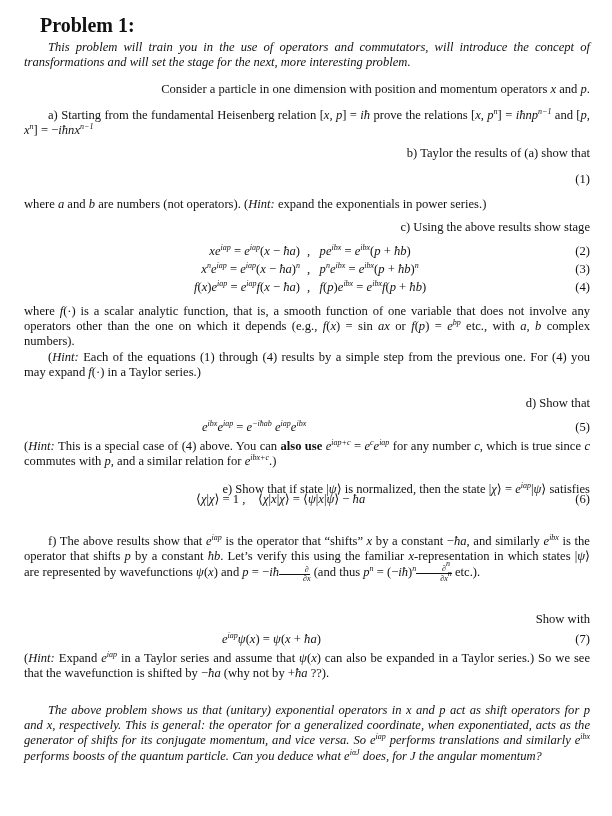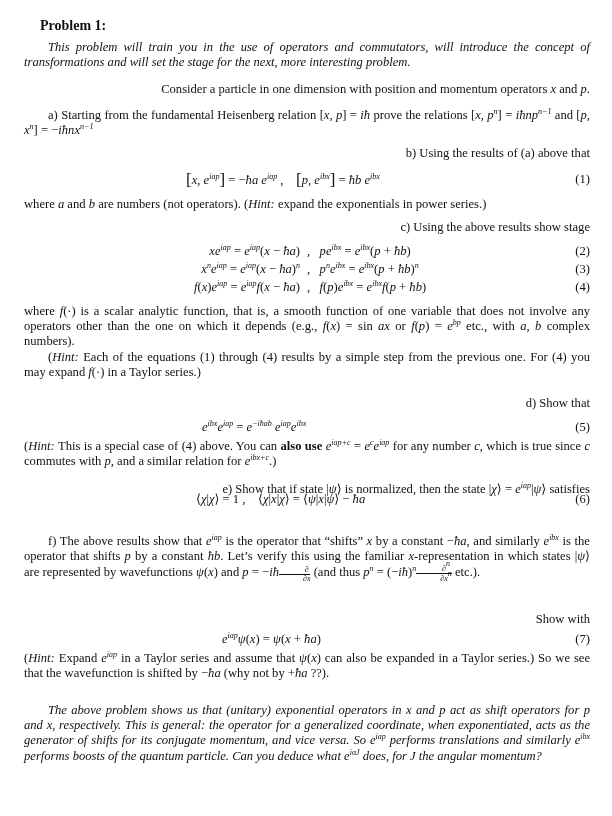--- a/index.html
+++ b/index.html
@@ -3,21 +3,21 @@
   <meta charset="utf-8">
   <style>
     html, body { margin: 0; padding: 0; background: #ffffff; }
     body {
       width: 612px; height: 816px; overflow: hidden; position: relative;
       font-family: "DejaVu Serif", "Liberation Serif", serif;
       color: #111111;
     }
     .page { position: absolute; left: 24px; top: 0; width: 566px; font-size: 12.6px; line-height: 15.2px; font-family: "Liberation Serif", serif; }
     .abs { position: absolute; left: 0; width: 566px; }
-    .title { font-weight: bold; font-size: 14px; left: 16px; top: 18px; }
+    .title { font-weight: bold; font-size: 20px; left: 16px; top: 18px; }
     .indent { text-indent: 24px; text-align: right; }
     .just { text-align: justify; }
     .it { font-style: italic; }
     .m { font-style: italic; }
     sup { font-size: 8px; line-height: 0; vertical-align: 5px; font-style: italic; }
     .eqrow { position: absolute; left: 0; width: 566px; height: 16px; }
     .eqnum { position: absolute; right: 0; top: 0; }
     .eqc { position: absolute; top: 0; white-space: nowrap; }
     .bigbr { font-size: 17px; vertical-align: -1px; }
     .frac { display: inline-block; vertical-align: -5px; text-align: center; font-size: 8px; line-height: 8px; font-style: italic; }
@@ -38,24 +38,23 @@
 
   <div class="abs indent" style="top:82px;">
     <span>Consider a particle in one dimension with position and momentum operators </span><span class="m">x</span><span> and </span><span class="m">p</span><span>.</span>
   </div>
 
   <div class="abs just indent" style="top:108px;">
     a) Starting from the fundamental Heisenberg relation [<span class="m">x, p</span>] = <span class="m">iħ</span> prove the relations [<span class="m">x, p<sup>n</sup></span>] = <span class="m">iħnp<sup>n−1</sup></span> and [<span class="m">p, x<sup>n</sup></span>] = −<span class="m">iħnx<sup>n−1</sup></span>
   </div>
 
   <div class="abs indent" style="top:146px;">
-    <span>b) Using the results of (a) above that</span>
+    <span>b) Taylor the results of (a) show that</span>
   </div>
   <div class="eqrow" style="top:172px;">
-    <span class="eqc" style="left:162px;"><span class="bigbr">[</span><span class="m">x</span>, <span class="m">e<sup>iap</sup></span><span class="bigbr">]</span> = −<span class="m">ħa e<sup>iap</sup></span> , &nbsp;&nbsp; <span class="bigbr">[</span><span class="m">p</span>, <span class="m">e<sup>ibx</sup></span><span class="bigbr">]</span> = <span class="m">ħb e<sup>ibx</sup></span></span>
     <span class="eqnum">(1)</span>
   </div>
   <div class="abs" style="top:197px;">
     where <span class="m">a</span> and <span class="m">b</span> are numbers (not operators). (<span class="it">Hint:</span> expand the exponentials in power series.)
   </div>
 
   <div class="abs indent" style="top:220px;">
     <span>c) Using the above results show stage</span>
   </div>
   <div class="eqrow" style="top:244px;">

